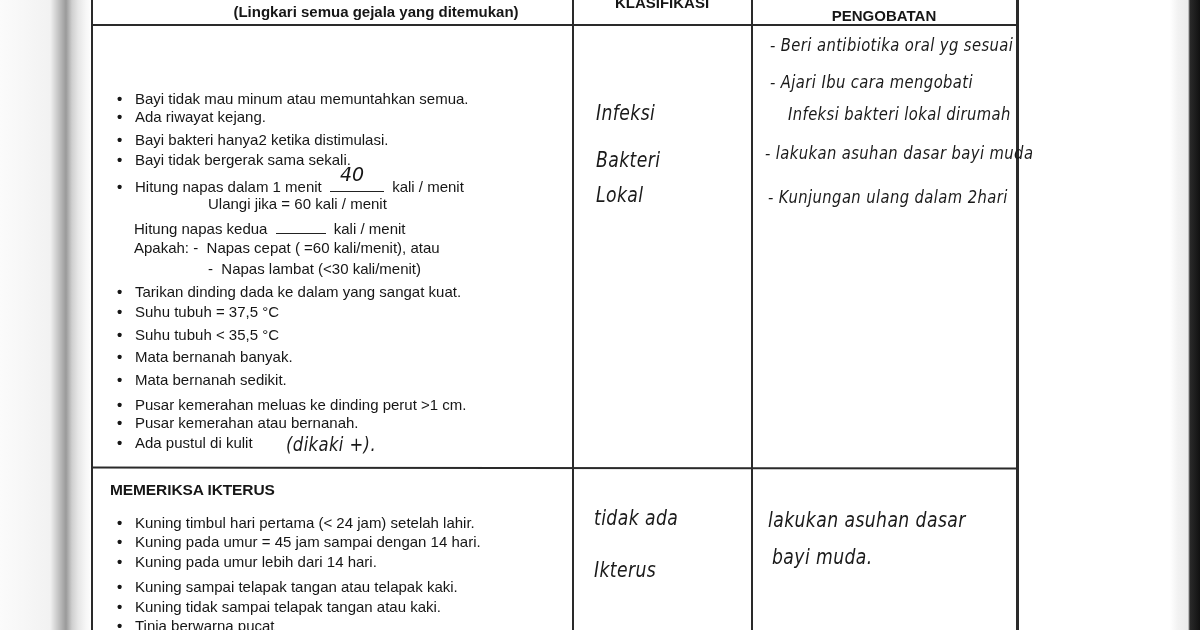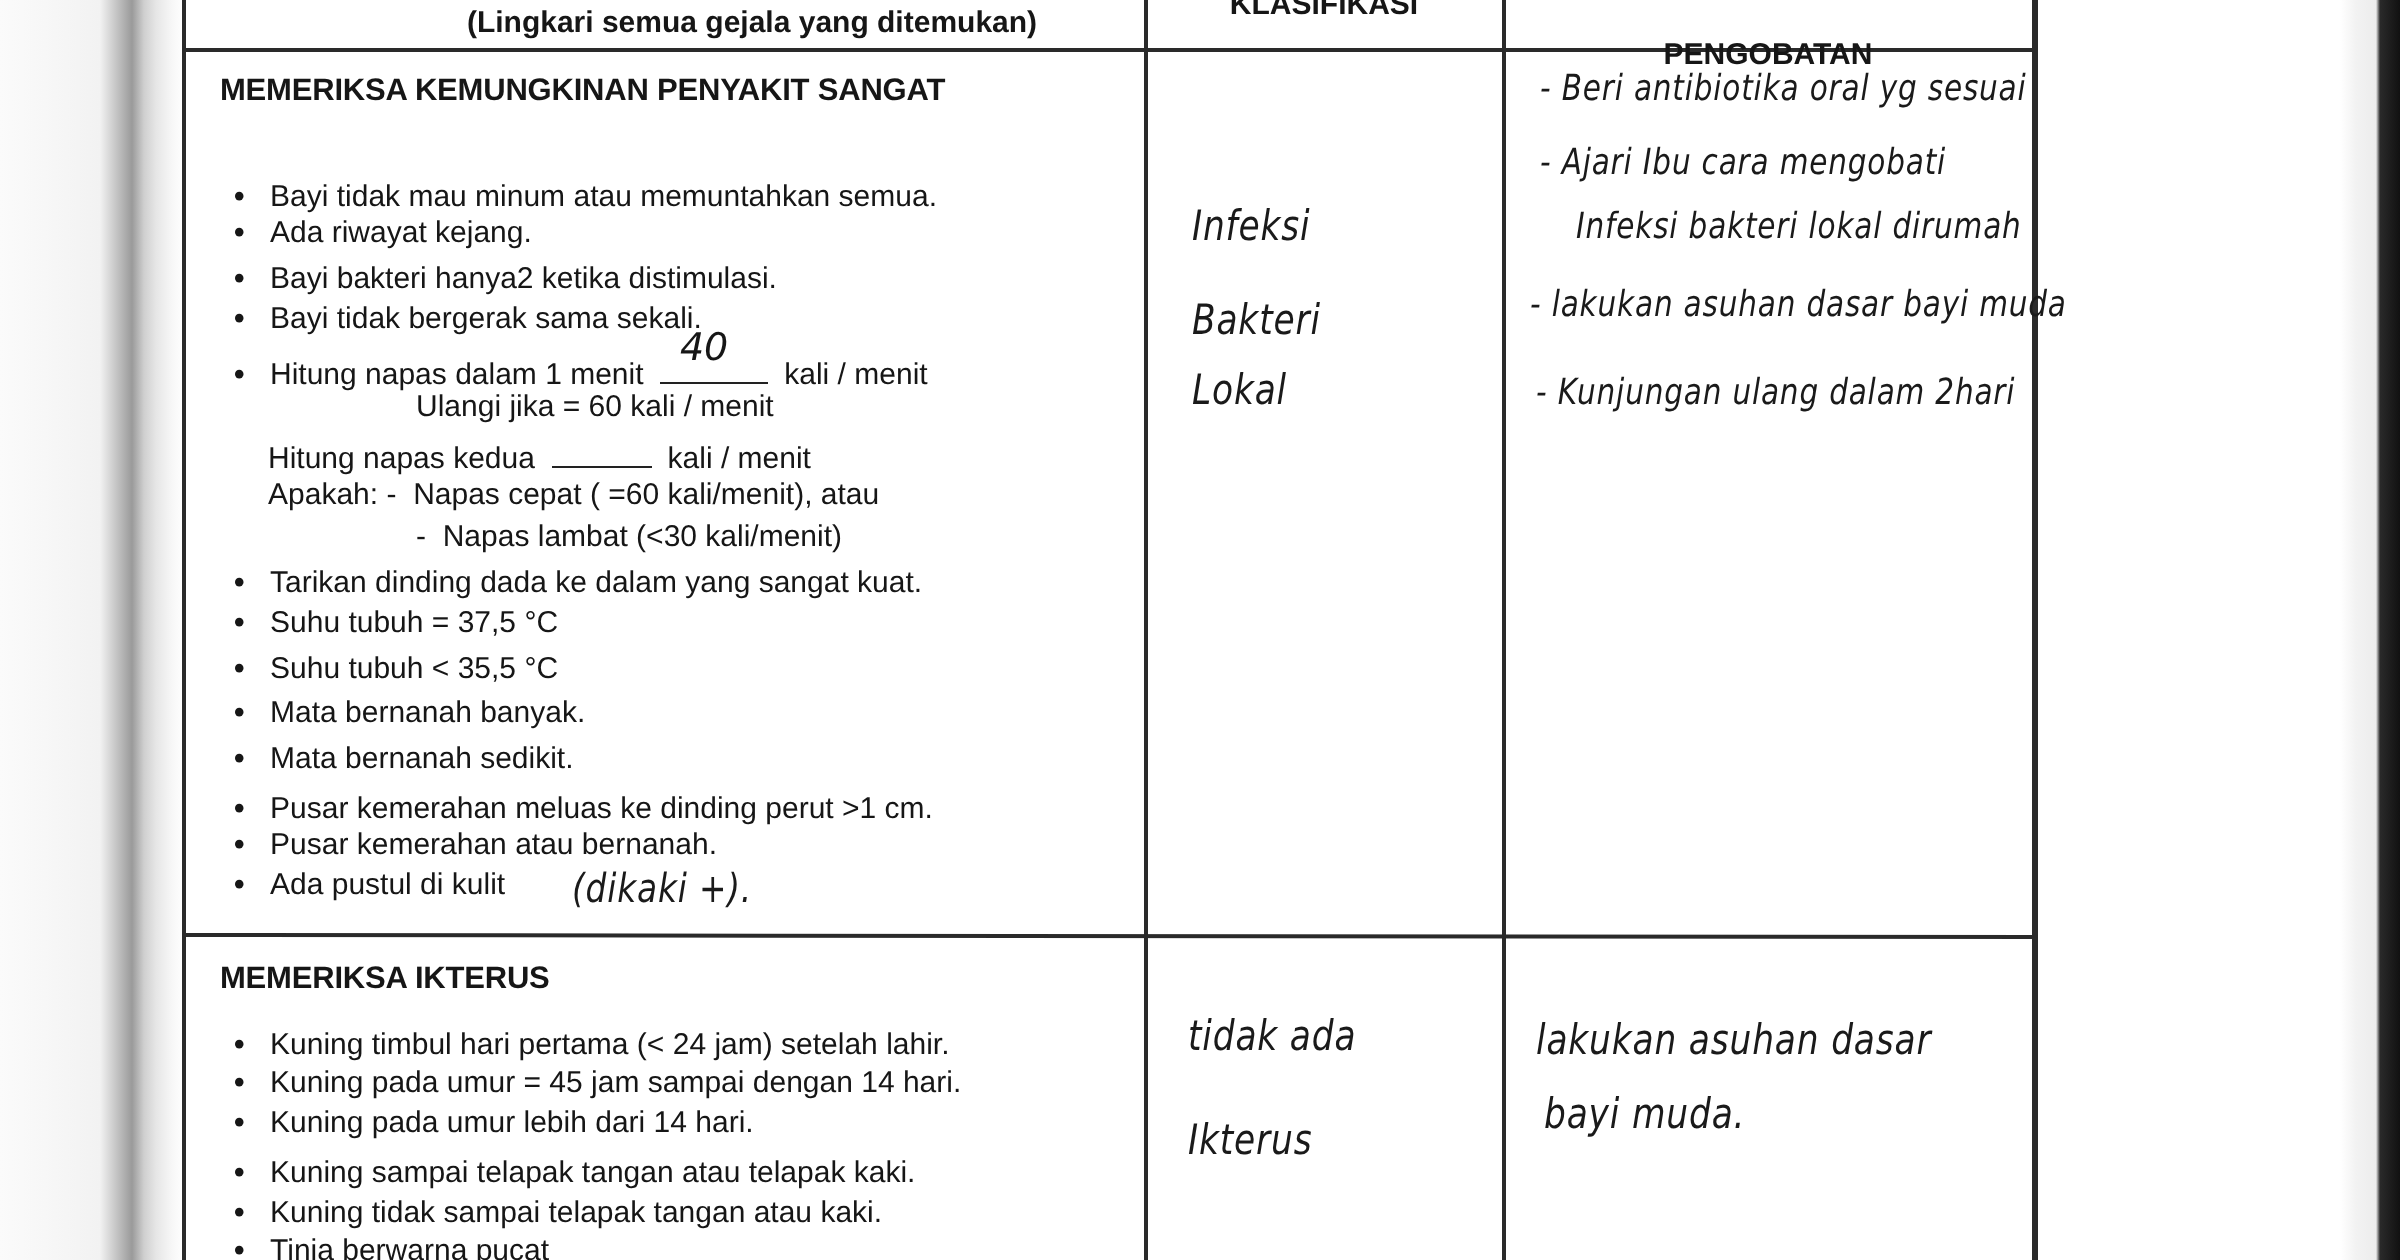--- a/index.html
+++ b/index.html
@@ -47,24 +47,23 @@
 
 <div class="vline" style="left:91px; height:630px;"></div>
 <div class="vline" style="left:572px; height:630px;"></div>
 <div class="vline" style="left:751px; height:630px;"></div>
 <div class="vline" style="left:1016px; height:630px; width:3px;"></div>
 <div class="hline" style="left:91px; top:24px; width:927px;"></div>
 <div class="hline" style="left:91px; top:467px; width:927px; transform: rotate(0.06deg);"></div>
 
 <div class="hdr" style="left:92px; width:480px; top:3px;padding-left:44px;">(Lingkari semua gejala yang ditemukan)</div>
 <div class="hdr" style="left:573px; width:178px; top:-6px;">KLASIFIKASI</div>
-<div class="hdr" style="left:752px; width:264px; top:19px;">PENGOBATAN</div>
+<div class="hdr" style="left:752px; width:264px; top:7px;">PENGOBATAN</div>
 
 <div class="sec-title" style="left:110px; top:36px;">
-  <div>MEMERIKSA KEMUNGKINAN PENYAKIT SANGAT</div>
 </div>
 
 <div class="item" style="left:117px; top:90px;"><span class="bullet">•</span><span>Bayi tidak mau minum atau memuntahkan semua.</span></div>
 <div class="item" style="left:117px; top:108px;"><span class="bullet">•</span><span>Ada riwayat kejang.</span></div>
 <div class="item" style="left:117px; top:131px;"><span class="bullet">•</span><span>Bayi bakteri hanya2 ketika distimulasi.</span></div>
 <div class="item" style="left:117px; top:151px;"><span class="bullet">•</span><span>Bayi tidak bergerak sama sekali.</span></div>
 
 <div class="item" style="left:117px; top:175px;">
   <span class="bullet">•</span><span>Hitung napas dalam 1 menit</span>
   <span class="blank-line" style="width:54px;"><span class="hw">40</span></span>

